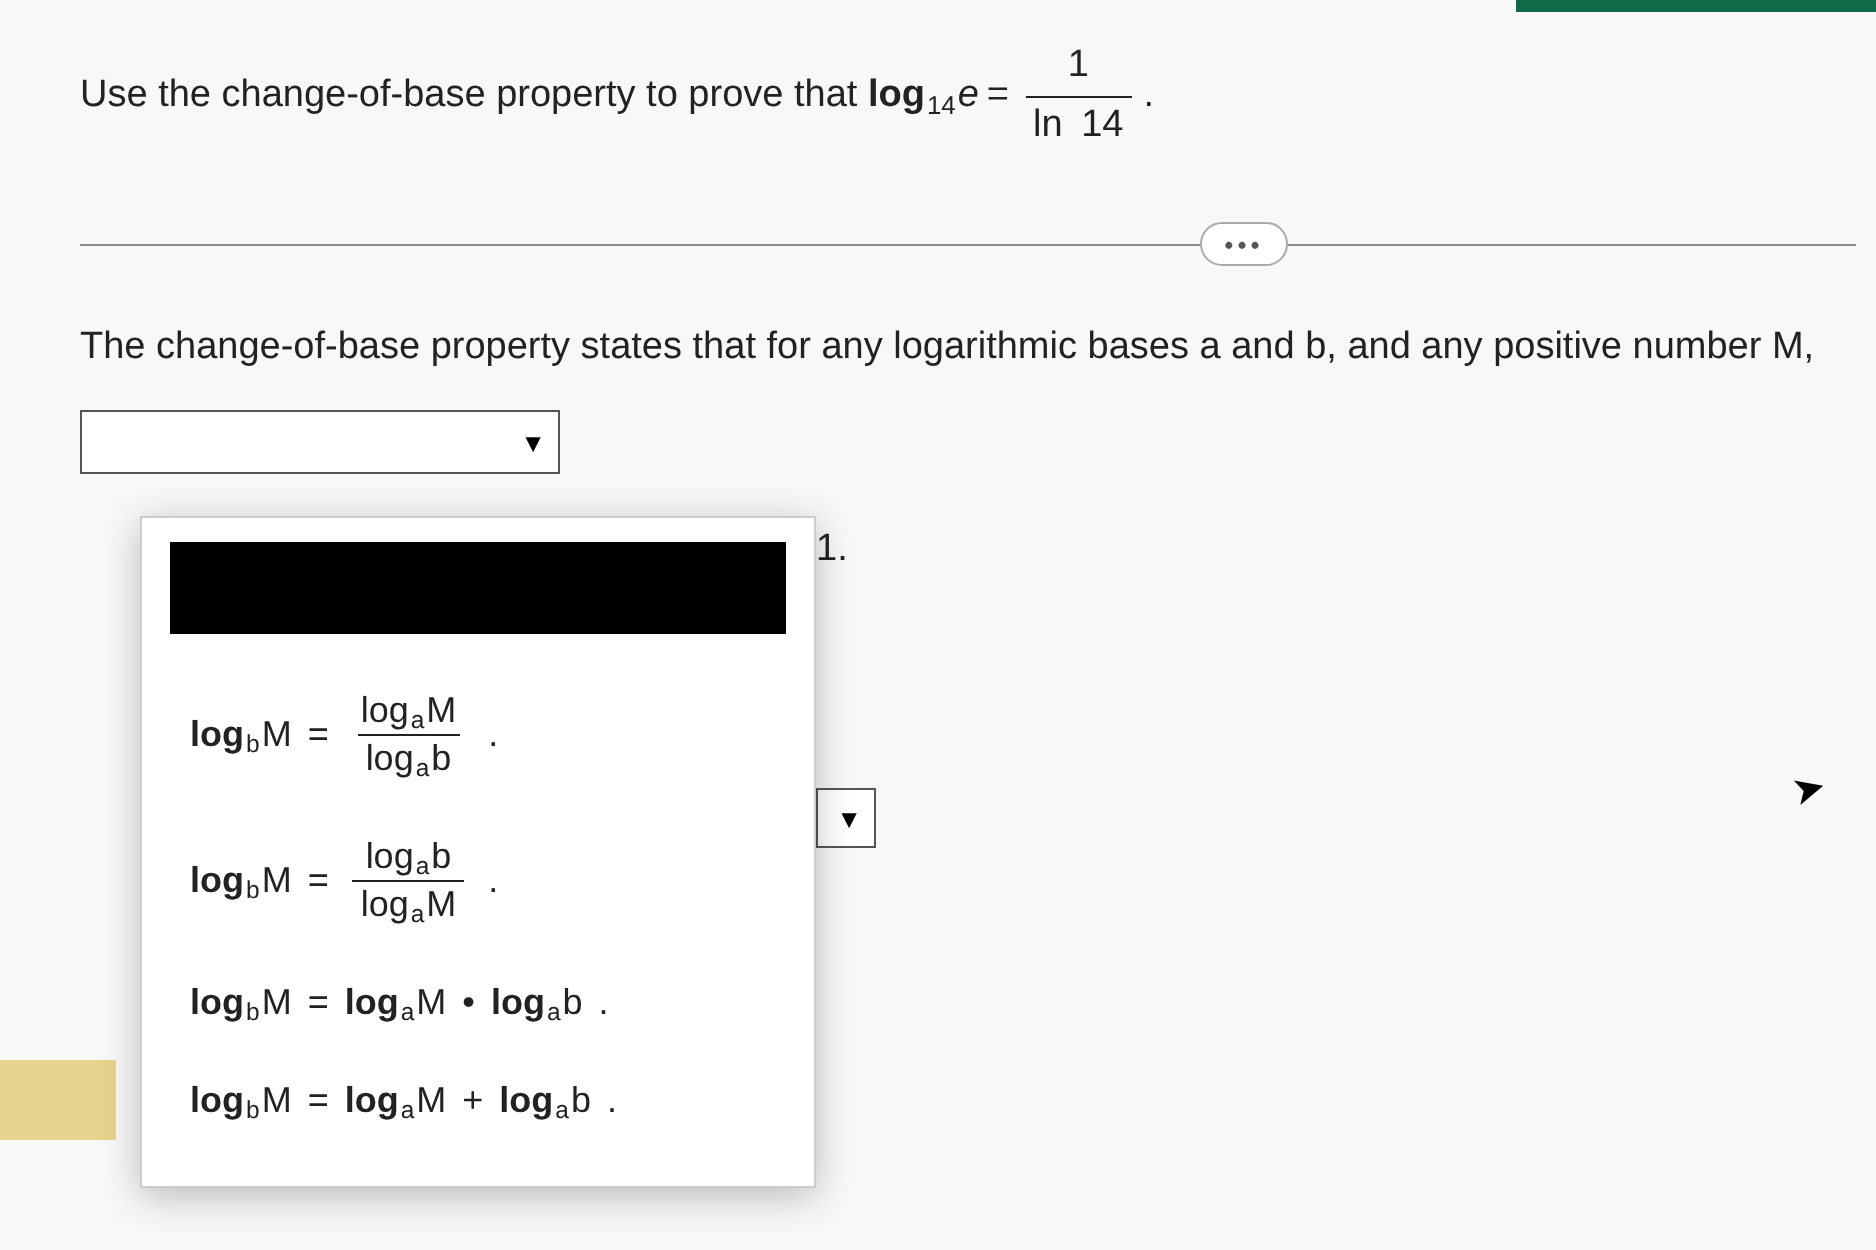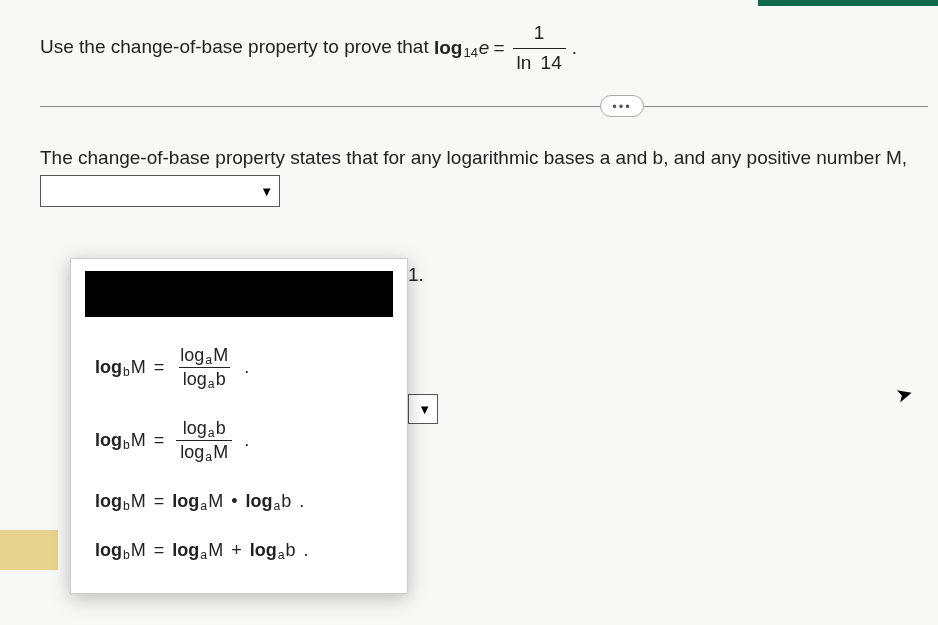--- a/index.html
+++ b/index.html
@@ -6,40 +6,40 @@
     body {
       width:938px; height:625px;
       font-family: Arial, Helvetica, sans-serif;
       background:#f8f8f7;
       color:#222;
       position:relative;
       overflow:hidden;
       font-size:19px;
     }
     .content { padding:20px 10px 20px 40px; }
-    .problem-text { margin-bottom:30px; line-height:1.4; }
+    .problem-text { margin-bottom:46px; line-height:1.4; }
     .inline { display:inline-flex; align-items:center; vertical-align:middle; }
     .sub { font-size:0.68em; position:relative; top:0.35em; margin:0 1px; }
     .ital { font-style:italic; }
     .frac { display:inline-flex; flex-direction:column; align-items:center; vertical-align:middle; margin:0 4px; }
     .frac .num { padding:0 4px 1px; }
     .frac .den { border-top:1.5px solid #222; padding:1px 4px 0; }
     hr.divider {
       border:none; border-top:1px solid #888;
       margin:24px 0 40px; position:relative;
     }
     .ellipsis-badge {
       position:absolute; left:560px; top:-11px;
       width:44px; height:22px; background:#fff;
       border:1px solid #aaa; border-radius:11px;
       display:flex; align-items:center; justify-content:center;
       font-size:13px; letter-spacing:2px; color:#555;
       cursor:pointer;
     }
-    .body-text { }
+    .body-text { margin-bottom:14px; }
     .select-box {
       width:240px; height:32px; border:1.5px solid #555;
       background:#fff; display:inline-flex; align-items:center;
       justify-content:flex-end; padding:0 6px; cursor:pointer;
       margin-top:6px;
     }
     .select-box.small { width:30px; height:30px; margin-top:0; vertical-align:middle; }
     .dropdown-arrow { font-size:13px; color:#000; }
     .dropdown-panel {
       position:absolute; left:70px; top:258px;

